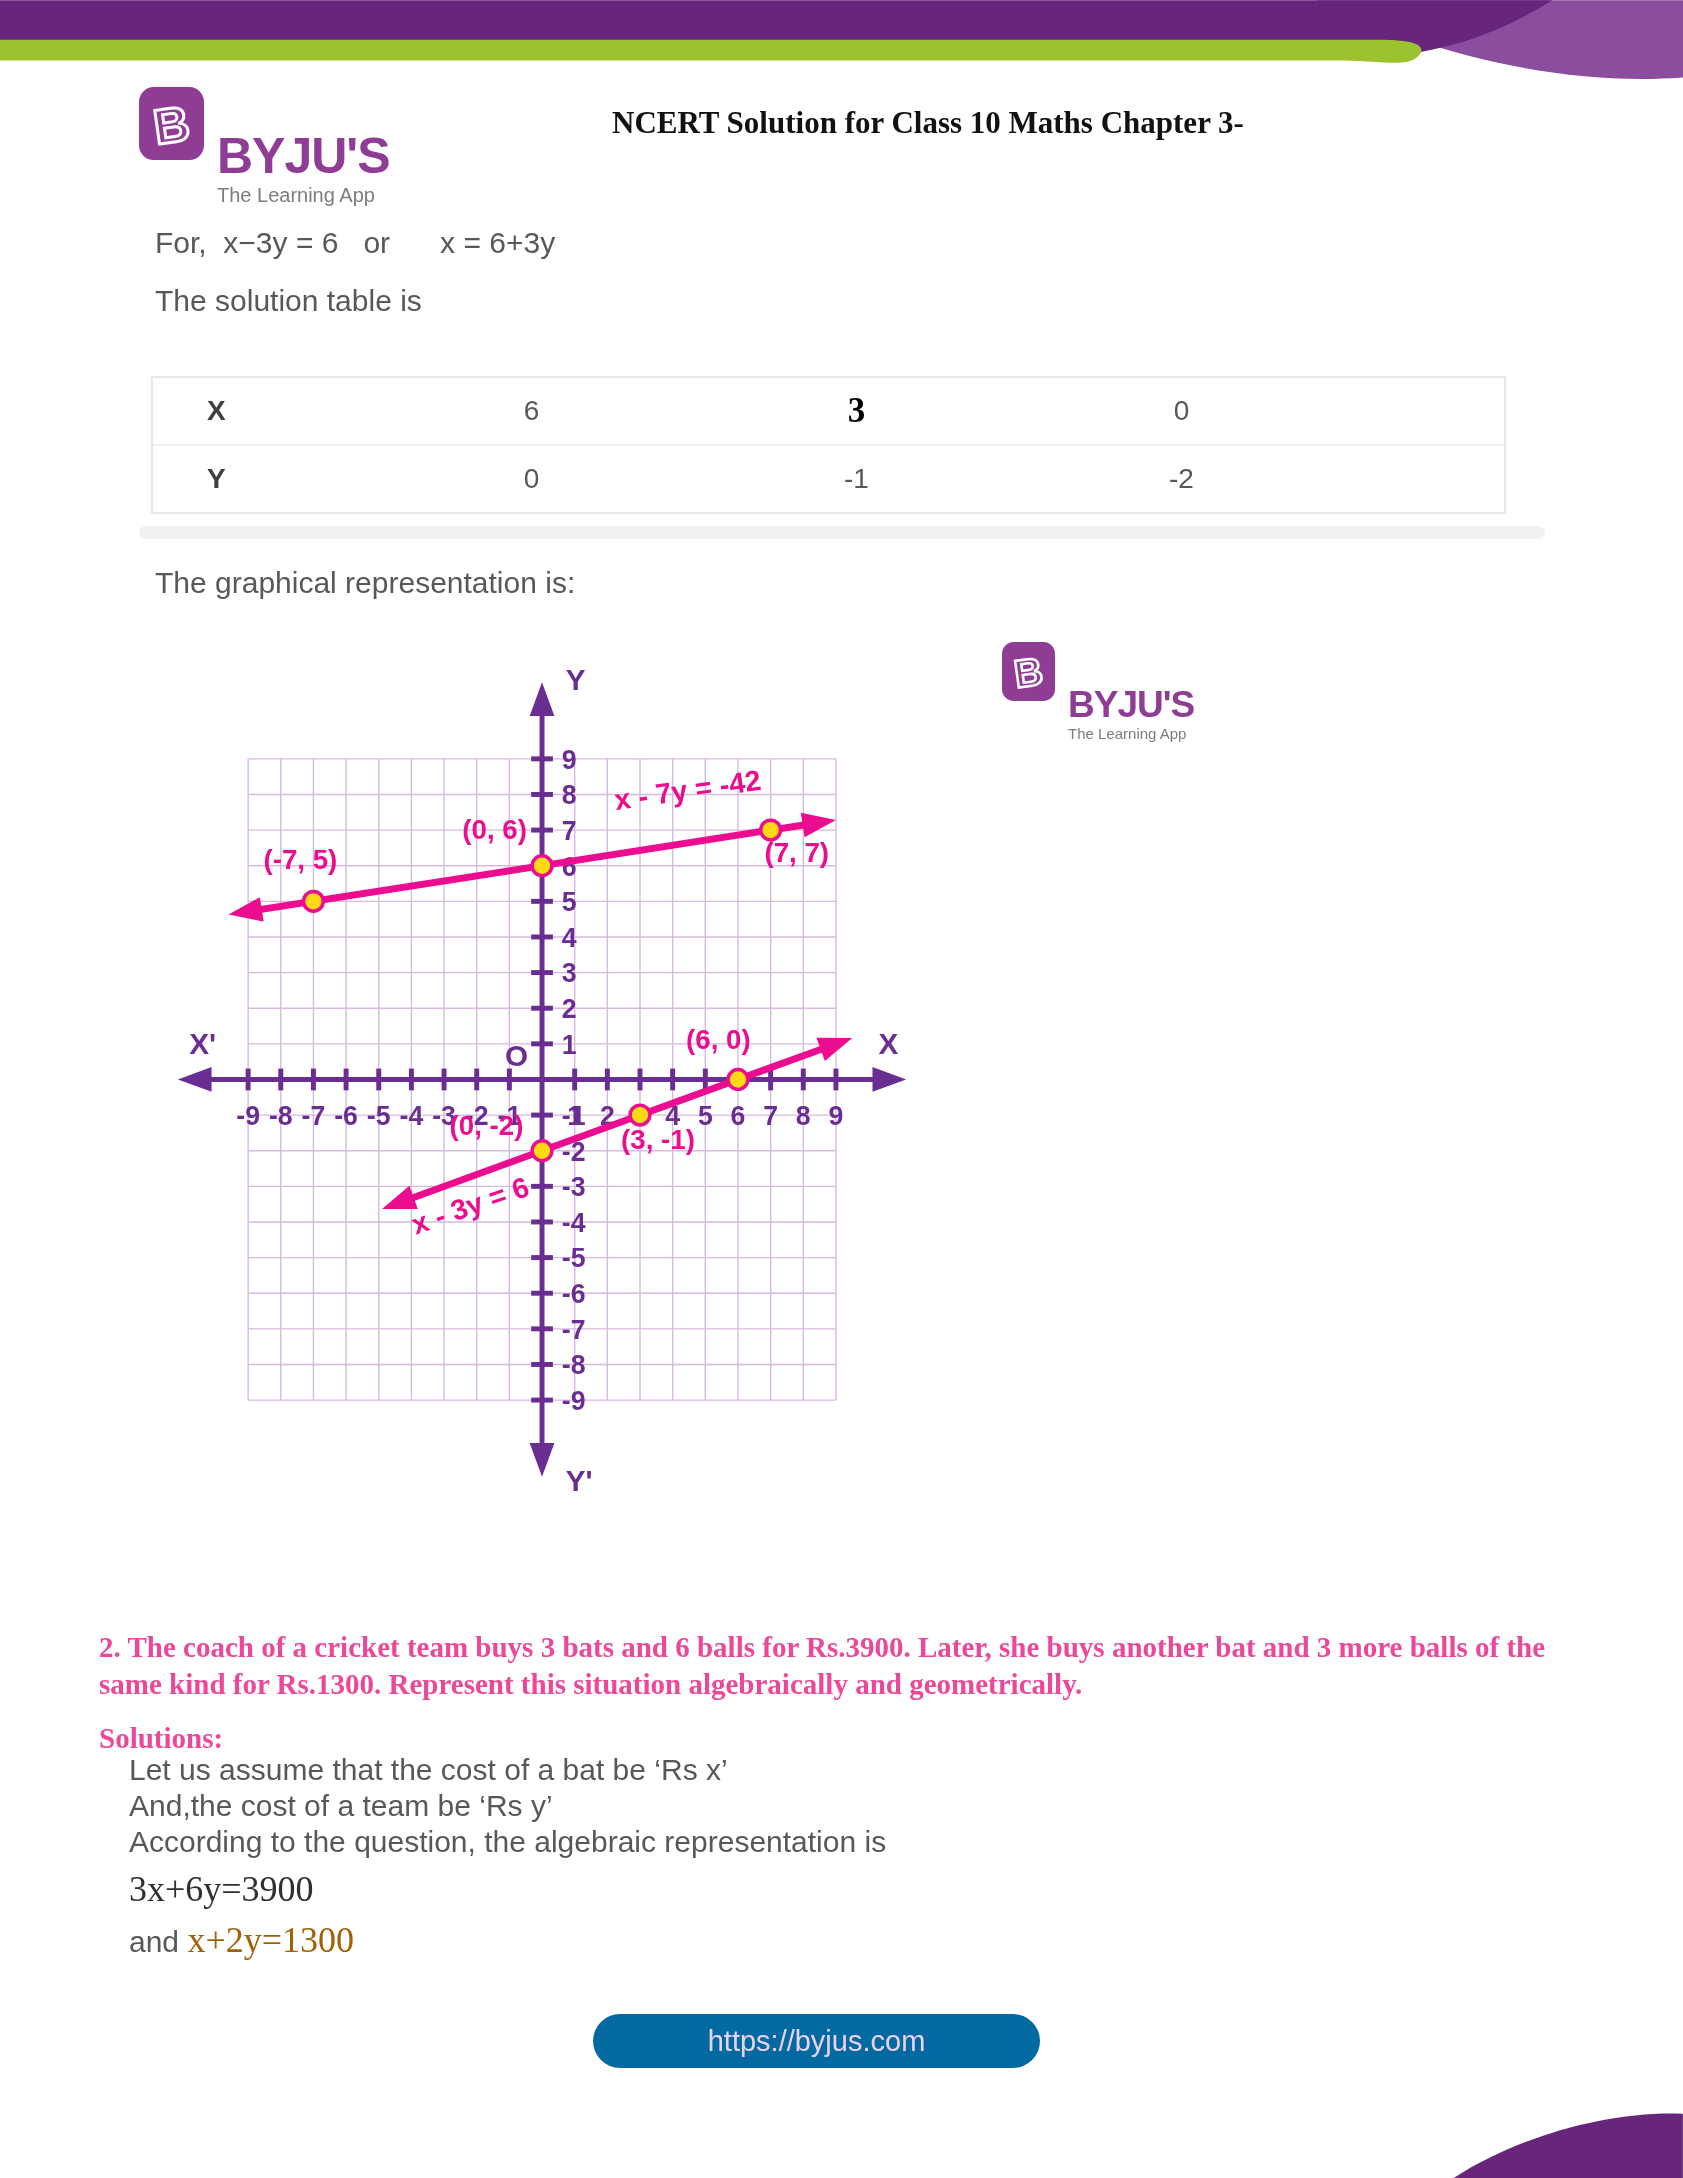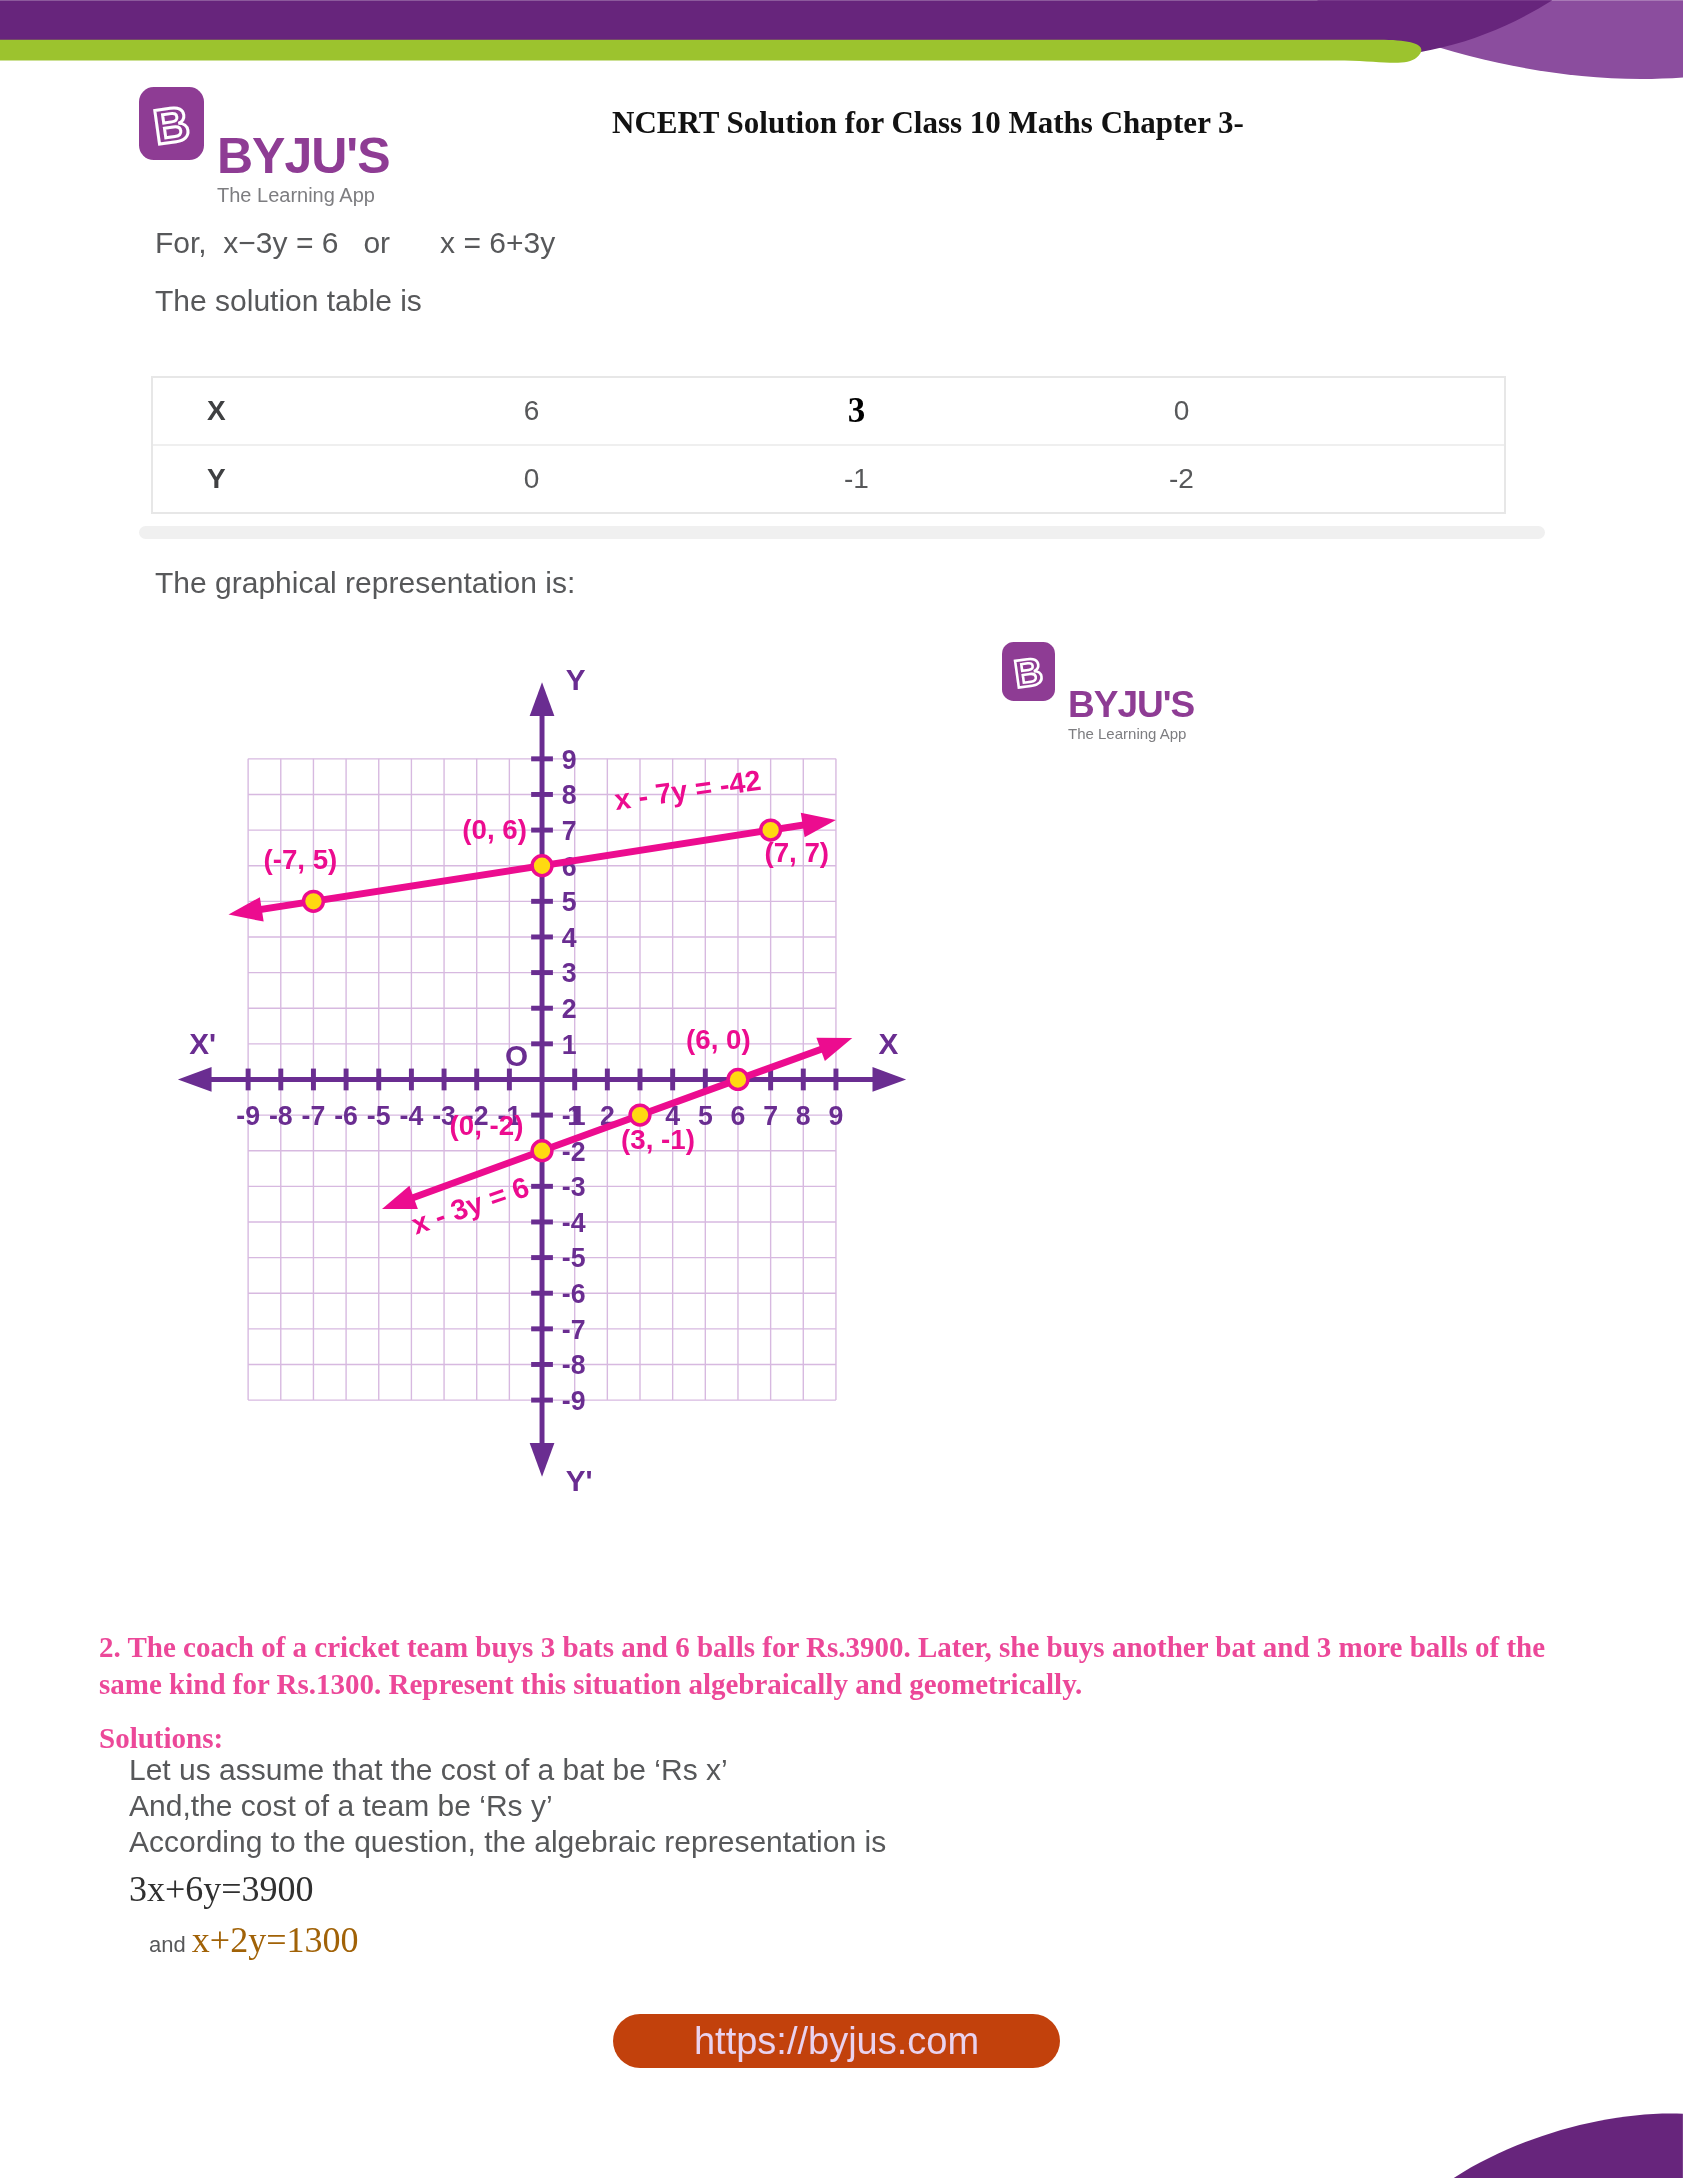--- a/index.html
+++ b/index.html
@@ -47,26 +47,26 @@
   .question{position:absolute;left:99px;top:1629px;width:1465px;
             font-family:"Liberation Serif",serif;font-weight:bold;font-size:29px;
             line-height:37px;color:#ec4899;}
   .solutions-label{margin-top:17px;}
 
   .solution{position:absolute;left:129px;top:1752px;color:#57585a;}
   .solution .sline{font-size:30px;line-height:36px;}
   .solution .eq{font-family:"Liberation Serif",serif;font-size:36px;line-height:46px;
                 color:#303030;margin-top:6px;}
   .solution .eq2{margin-top:4px;line-height:48px;}
-  .solution .eq2 .pre{font-size:22px;color:#57585a;font-family:"Liberation Sans",sans-serif;margin-left:20px;}
+  .solution .eq2 .pre{font-size:30px;color:#57585a;font-family:"Liberation Sans",sans-serif;}
   .solution .eq2 .ser{font-family:"Liberation Serif",serif;font-size:36px;color:#a16207;}
 
-  .footer-pill{position:absolute;left:613px;top:2014px;width:447px;height:54px;
-               background:#c2410c;border-radius:28px;display:flex;align-items:center;
-               justify-content:center;font-size:38px;color:#e9d2ee;cursor:pointer;}
+  .footer-pill{position:absolute;left:593px;top:2014px;width:447px;height:54px;
+               background:#0369a1;border-radius:28px;display:flex;align-items:center;
+               justify-content:center;font-size:29px;color:#e9d2ee;cursor:pointer;}
 </style>
 </head>
 <body>
 
 <div class="page">
 
   <svg class="header-deco" width="1683" height="139" viewBox="0 0 1700 140">
     <path d="M1330,0 L1700,0 L1700,78 C1560,88 1428,46 1330,0 Z" fill="#8b4d9e"></path>
     <path d="M0,0 L1568,0 C1502,42 1430,61 1350,58 C1290,55 1248,47 1205,41 L0,41 Z" fill="#67257c"></path>
     <path d="M0,40 L1393,40 C1430,40 1444,46 1431,58 C1420,67 1398,62 1358,61 L0,61 Z" fill="#9cc32e"></path>

